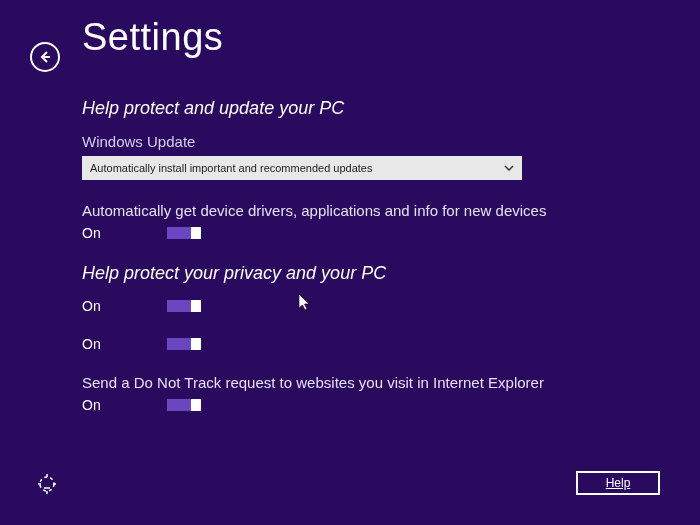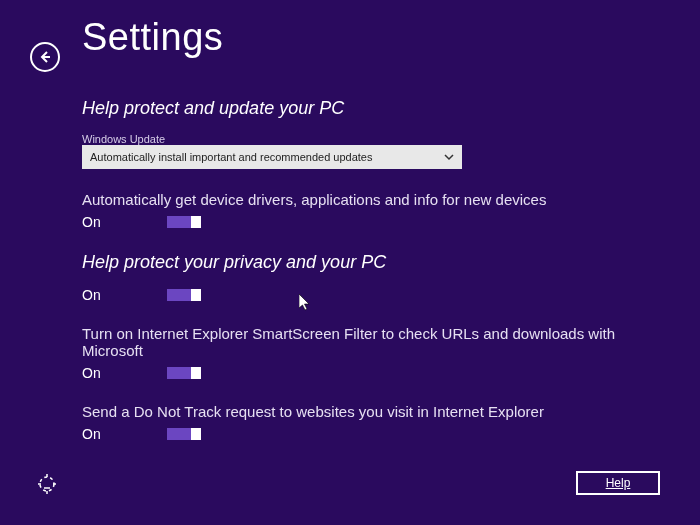--- a/index.html
+++ b/index.html
@@ -39,26 +39,26 @@
     right: 40px;
   }
   .section-heading {
     font-size: 18px;
     font-weight: 400;
     color: #ffffff;
     margin-bottom: 14px;
     font-style: italic;
   }
   .field-label {
-    font-size: 11px;
+    font-size: 15px;
     color: #d6cde8;
-    margin-bottom: 0;
+    margin-bottom: 6px;
   }
   .dropdown {
-    width: 380px;
+    width: 440px;
     height: 24px;
     background: #e8e8e8;
     color: #222;
     font-size: 11px;
     display: flex;
     align-items: center;
     justify-content: space-between;
     padding: 0 8px;
     cursor: pointer;
     margin-bottom: 22px;
@@ -165,21 +165,20 @@
   <div class="section2">
     <div class="section-heading">Help protect your privacy and your PC</div>
 
     <div class="toggle-row">
       <span class="toggle-state">On</span>
       <div class="toggle">
         <div class="knob"></div>
       </div>
     </div>
 
-    <div class="opt-label">Turn on Internet Explorer SmartScreen Filter to check URLs and downloads with Microsoft</div>
     <div class="toggle-row">
       <span class="toggle-state">On</span>
       <div class="toggle">
         <div class="knob"></div>
       </div>
     </div>
 
     <div class="opt-label">Send a Do Not Track request to websites you visit in Internet Explorer</div>
     <div class="toggle-row">
       <span class="toggle-state">On</span>

